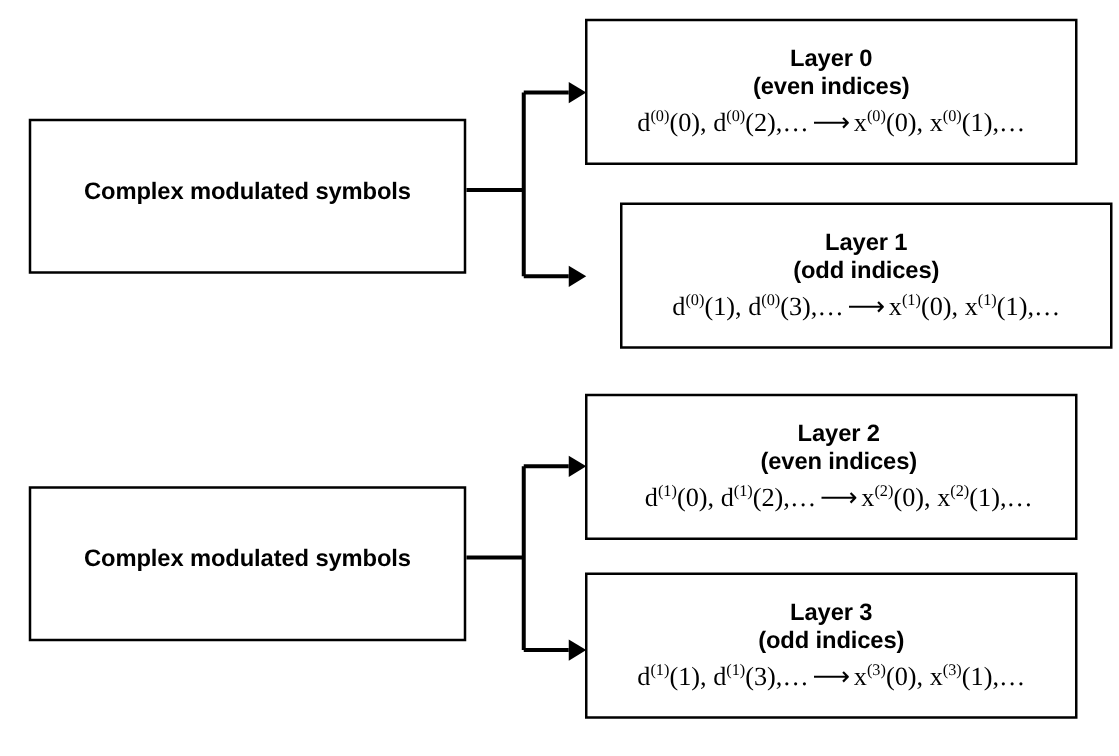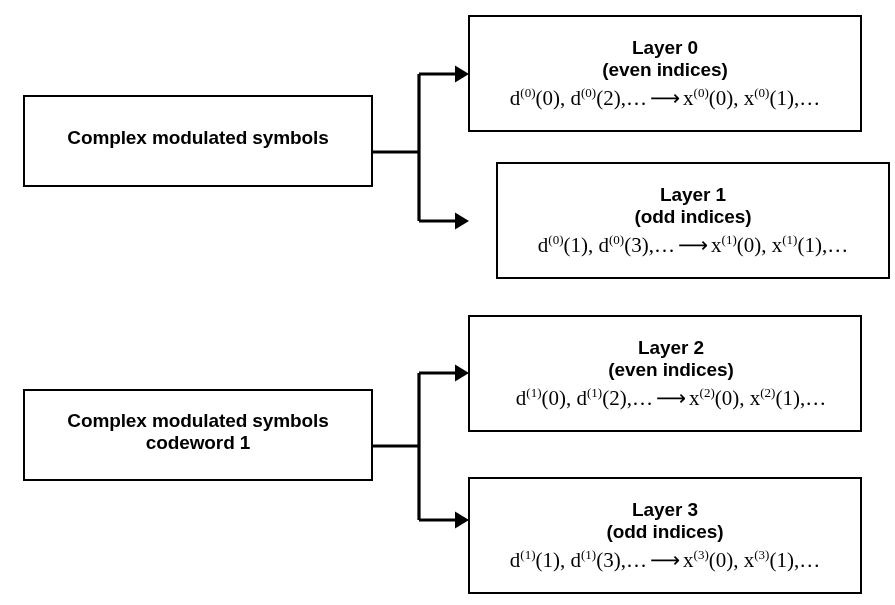--- a/index.html
+++ b/index.html
@@ -53,34 +53,34 @@
     white-space: nowrap;
   }
 
   .formula sup {
     font-size: 0.62em;
     vertical-align: super;
     line-height: 0;
   }
 
   
-  .cw-box { width: 350px; height: 92px; }
+  .cw-box { width: 350px; height: 124px; }
   .cw-box .title { margin-bottom: 6px; }
 
   
   .layer-box { width: 394px; height: 117px; }
   .layer-box .title { margin-bottom: 5px; }
 
   #cw0 { left: 23px;  top: 95px; }
   #cw1 { left: 23px;  top: 389px; }
 
   #layer0 { left: 468px; top: 15px; }
   #layer1 { left: 468px; top: 162px; margin-left: 28px; }
   #layer2 { left: 468px; top: 315px; padding-left: 12px; }
-  #layer3 { left: 468px; top: 477px; }
+  #layer3 { left: 468px; top: 458px; }
 
   svg.connectors {
     position: absolute;
     left: 0; top: 0;
     width: 895px;
     height: 605px;
     pointer-events: none;
   }
   svg.connectors line,
   svg.connectors polyline {
@@ -119,21 +119,20 @@
 
   <div class="box cw-box" id="cw0">
     <div class="title">
       <span>Complex modulated symbols</span><br>
     </div>
   </div>
 
   <div class="box cw-box" id="cw1">
     <div class="title">
       <span>Complex modulated symbols</span><br>
-      <span>codeword 1</span>
     </div>
   </div>
 
   <div class="box layer-box" id="layer0">
     <div class="title">
       <span>Layer 0</span><br>
       <span>(even indices)</span>
     </div>
     <div class="formula">
       <span>d</span><sup>(0)</sup>(<span>0</span>)<span>, </span><span>d</span><sup>(0)</sup>(<span>2</span>)<span>,…</span><span class="arrow-glyph">⟶</span><span>x</span><sup>(0)</sup>(<span>0</span>)<span>, </span><span>x</span><sup>(0)</sup>(<span>1</span>)<span>,…</span>

